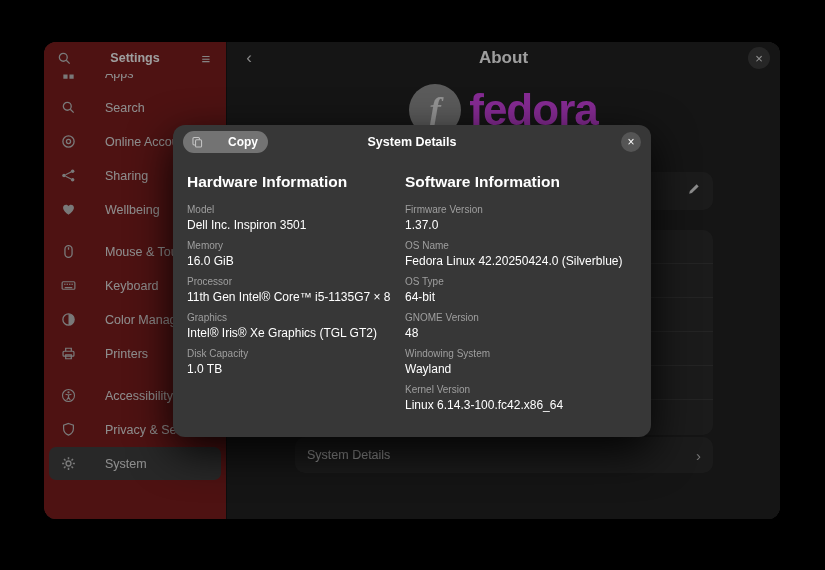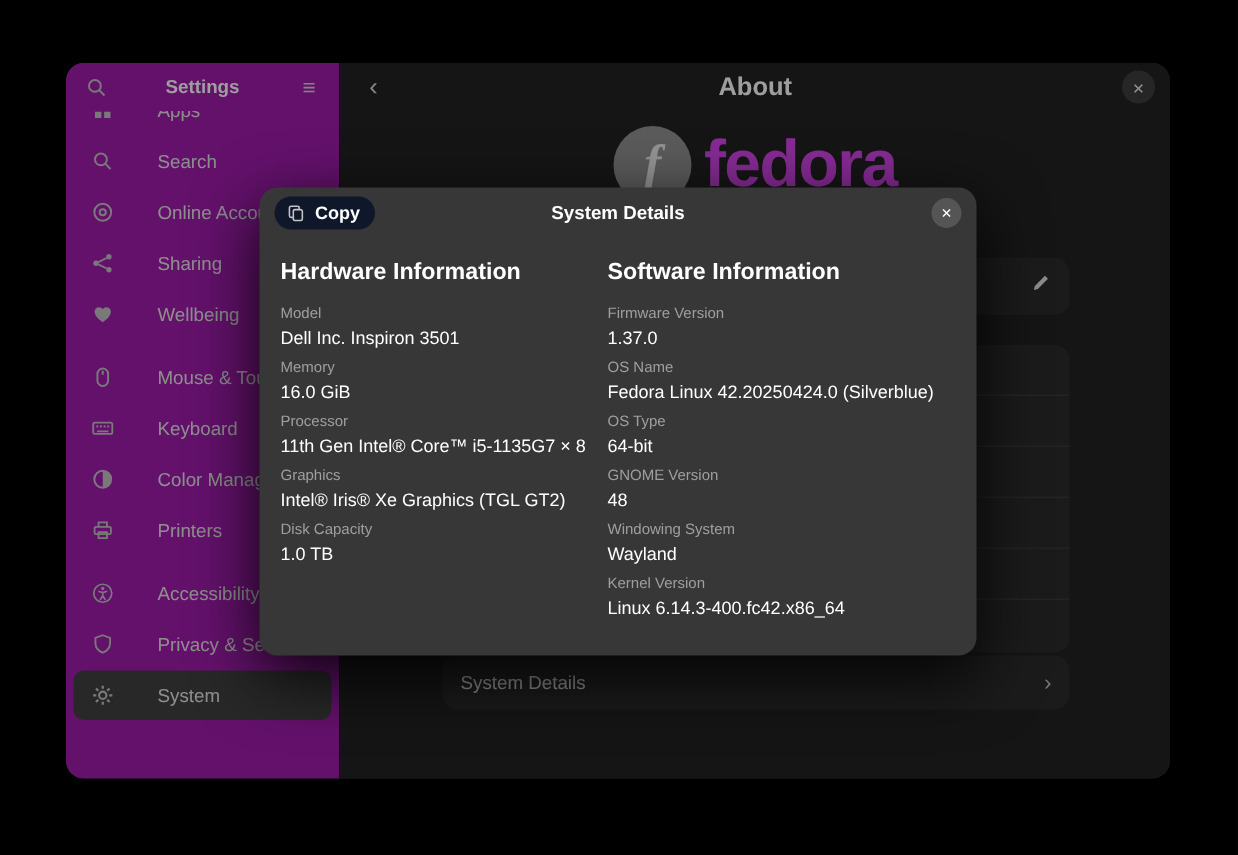--- a/index.html
+++ b/index.html
@@ -1,21 +1,21 @@
 <!DOCTYPE html>
 <html><head>
 <meta charset="utf-8">
 <style>
   *{box-sizing:border-box;margin:0;padding:0}
   html,body{width:825px;height:570px;background:#000;overflow:hidden;
     font-family:"Liberation Sans","DejaVu Sans",sans-serif}
   .window{position:absolute;left:44px;top:42px;width:736px;height:477px;background:#222;
     border-radius:12px;box-shadow:0 10px 34px rgba(0,0,0,.85);overflow:hidden}
   
-  .sidebar{position:absolute;left:0;top:0;width:183px;height:100%;background:#a21caf;border-right:1px solid #161616}
+  .sidebar{position:absolute;left:0;top:0;width:183px;height:100%;background:#7f1d1d;border-right:1px solid #161616}
   .sb-header{position:relative;height:32px;display:flex;align-items:center;justify-content:space-between;padding:0 8px}
   .sb-title{position:absolute;left:0;right:0;text-align:center;font-size:12.5px;font-weight:bold;color:#fff}
   .hbtn{width:24px;height:24px;display:flex;align-items:center;justify-content:center;color:#d6d6d6;z-index:1;border-radius:6px;cursor:pointer}
   .hbtn .menu-glyph{font-size:15px;line-height:1}
   .sb-list{position:absolute;top:32px;left:0;right:0;bottom:0;overflow:hidden;padding:0 5px}
   .sb-item{height:33px;display:flex;align-items:center;gap:29px;padding:0 12px;border-radius:7px;
     color:#e6e6e6;font-size:12.5px;margin-bottom:1px;white-space:nowrap;cursor:pointer}
   .sb-item.first{margin-top:-17px}
   .sb-item.selected{background:#424242}
   .sb-sep{height:8px}
@@ -41,21 +41,21 @@
   .card2 .row:last-child{border-bottom:none}
   .card3{top:395px;height:36px;display:flex;align-items:center;justify-content:space-between;padding:0 12px;
     color:#e8e8e8;font-size:12.5px;cursor:pointer}
   .chev{color:#bdbdbd;font-size:15px}
   .dim{position:absolute;inset:0;background:rgba(0,0,0,.38);z-index:5}
   
   .dialog{position:absolute;left:173px;top:125px;width:478px;height:312px;background:#373737;border-radius:12px;
     box-shadow:0 14px 44px rgba(0,0,0,.9);z-index:20}
   .dlg-header{position:relative;height:34px;display:flex;align-items:center;justify-content:space-between;padding:0 10px}
   .dlg-title{position:absolute;left:0;right:0;text-align:center;font-weight:bold;font-size:12.5px;color:#fff}
-  .copy-btn{display:flex;align-items:center;gap:6px;background:#0f172a;border-radius:14px;padding:4px 10px 4px 8px;
+  .copy-btn{display:flex;align-items:center;gap:24px;background:#737373;border-radius:14px;padding:4px 10px 4px 8px;
     color:#fff;font-size:12px;font-weight:bold;z-index:1;cursor:pointer}
   .copy-btn svg{width:13px;height:13px}
   .dlg-close{width:20px;height:20px;border-radius:50%;background:#555;color:#fff;display:flex;align-items:center;
     justify-content:center;font-size:12px;z-index:1;cursor:pointer}
   .dlg-body{display:flex;padding:6px 14px 0}
   .col1{width:218px}
   .col2{flex:1}
   .sec-title{font-size:15.5px;font-weight:bold;color:#fff;margin:8px 0 13px}
   .field{margin-bottom:8px}
   .f-label{font-size:10px;line-height:12px;color:#9f9f9f;margin-bottom:2px}
@@ -321,17 +321,17 @@
       <div class="field">
         <div class="f-label">GNOME Version</div>
         <div class="f-value">48</div>
       </div>
       <div class="field">
         <div class="f-label">Windowing System</div>
         <div class="f-value">Wayland</div>
       </div>
       <div class="field">
         <div class="f-label">Kernel Version</div>
-        <div class="f-value">Linux 6.14.3-400.fc42.x86_64</div>
+        <div class="f-value">Linux 6.14.3-100.fc42.x86_64</div>
       </div>
     </div>
   </div>
 </div>
 
 </body></html>

